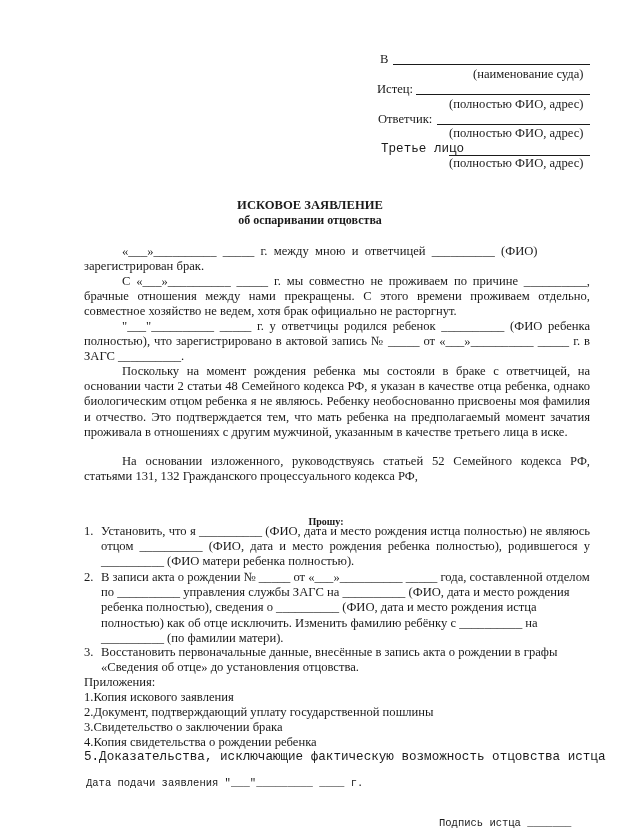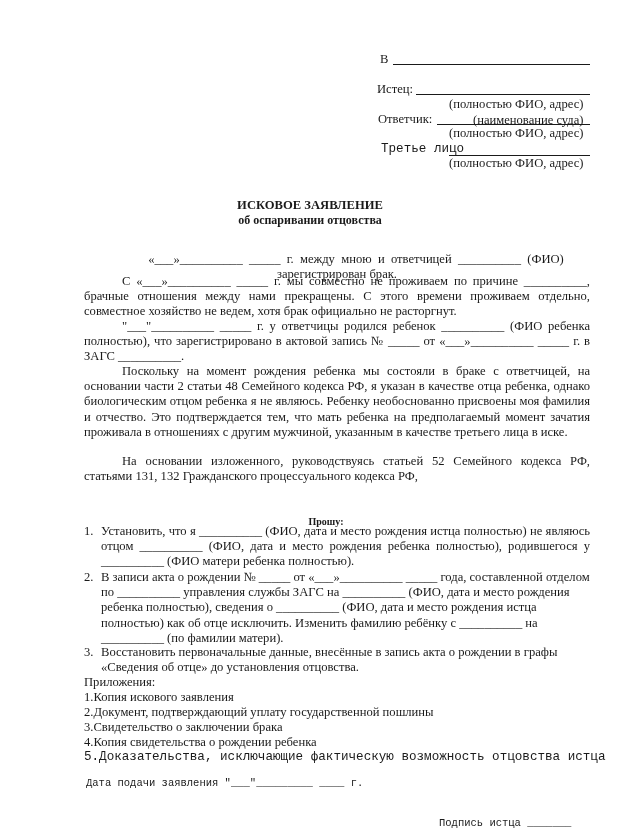--- a/index.html
+++ b/index.html
@@ -14,39 +14,39 @@
   .item { position: absolute; left: 101px; width: 489px; line-height: 15.2px; text-align: justify; }
   .att { position: absolute; left: 84px; line-height: 15.2px; }
   .mono { font-family: "Liberation Mono", "DejaVu Sans Mono", monospace; font-size: 10.5px; }
 </style>
 </head>
 <body>
 
 <div>
   <span class="abs" style="left:380px; top:52px;">В</span>
   <div class="hdr-line" style="left:393px; top:52px; width:197px; height:12px;"></div>
-  <span class="abs" style="left:473px; top:67px;margin-top:46px;">(наименование суда)</span>
+  <span class="abs" style="left:473px; top:67px;">(наименование суда)</span>
 
   <span class="abs" style="left:377px; top:82px;">Истец:</span>
   <div class="hdr-line" style="left:416px; top:82px; width:174px; height:12px;"></div>
   <span class="abs" style="left:449px; top:97px;">(полностью ФИО, адрес)</span>
 
   <span class="abs" style="left:378px; top:112px;">Ответчик:</span>
   <div class="hdr-line" style="left:437px; top:112px; width:153px; height:12px;"></div>
   <span class="abs" style="left:449px; top:126px;">(полностью ФИО, адрес)</span>
 
   <span class="abs" style="left:381px; top:142px;font-family:Liberation Mono, monospace;">Третье лицо</span>
   <div class="hdr-line" style="left:449px; top:143px; width:141px; height:12px;"></div>
   <span class="abs" style="left:449px; top:156px;">(полностью ФИО, адрес)</span>
 </div>
 
 <div class="title" style="top:198px; font-size:12.6px;">ИСКОВОЕ ЗАЯВЛЕНИЕ</div>
 <div class="title" style="top:213px; font-size:12px;">об оспаривании отцовства</div>
 
-<div class="para" style="top:252px; text-align:center;">
+<div class="para" style="top:244px; text-align:left;">
   <span class="ind"></span><span style="white-space:pre;">«___»__________  _____  г.  между  мною  и  ответчицей  __________  (ФИО)</span><br>
   <span>зарегистрирован брак.</span>
 </div>
 
 <div class="para" style="top:274px;">
   <span class="ind"></span><span>С «___»__________ _____ г. мы совместно не проживаем по причине __________, брачные отношения между нами прекращены. С этого времени проживаем отдельно, совместное хозяйство не ведем, хотя брак официально не расторгнут.</span>
 </div>
 
 <div class="para" style="top:319px;">
   <span class="ind"></span><span>"___"__________ _____ г. у ответчицы родился ребенок __________ (ФИО ребенка полностью), что зарегистрировано в актовой запись № _____ от «___»__________ _____ г. в ЗАГС __________.</span>

